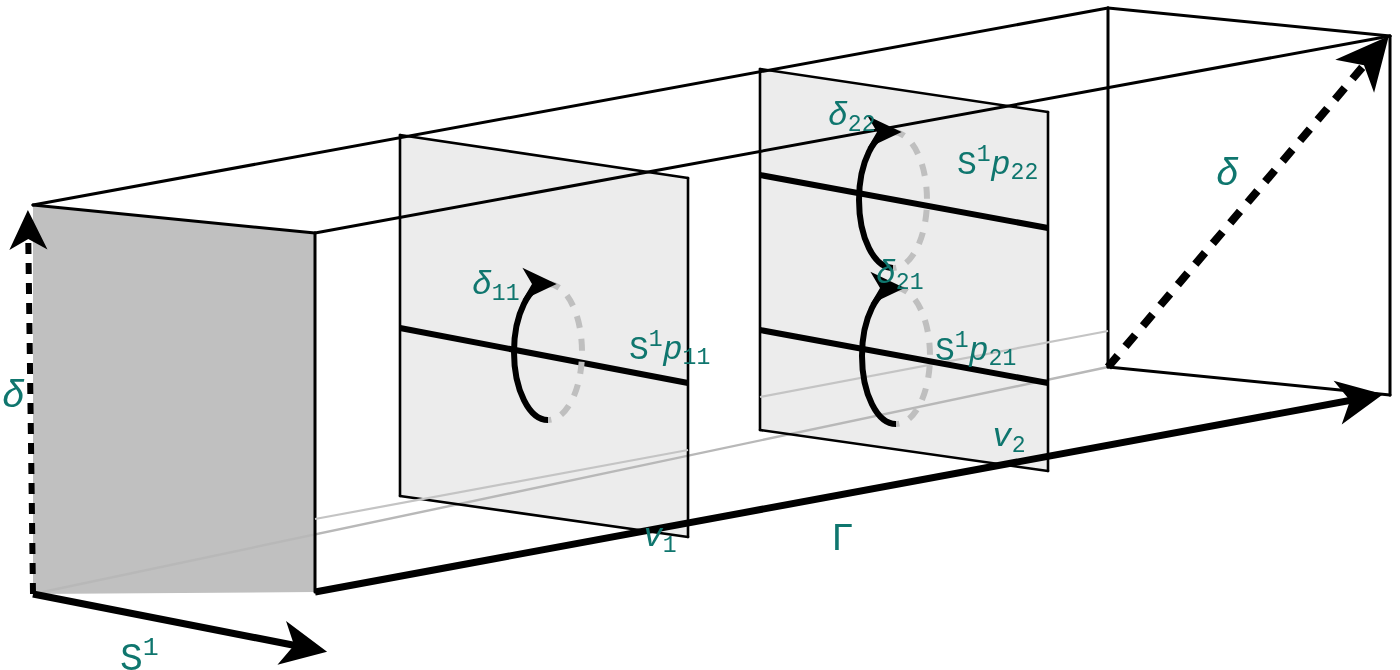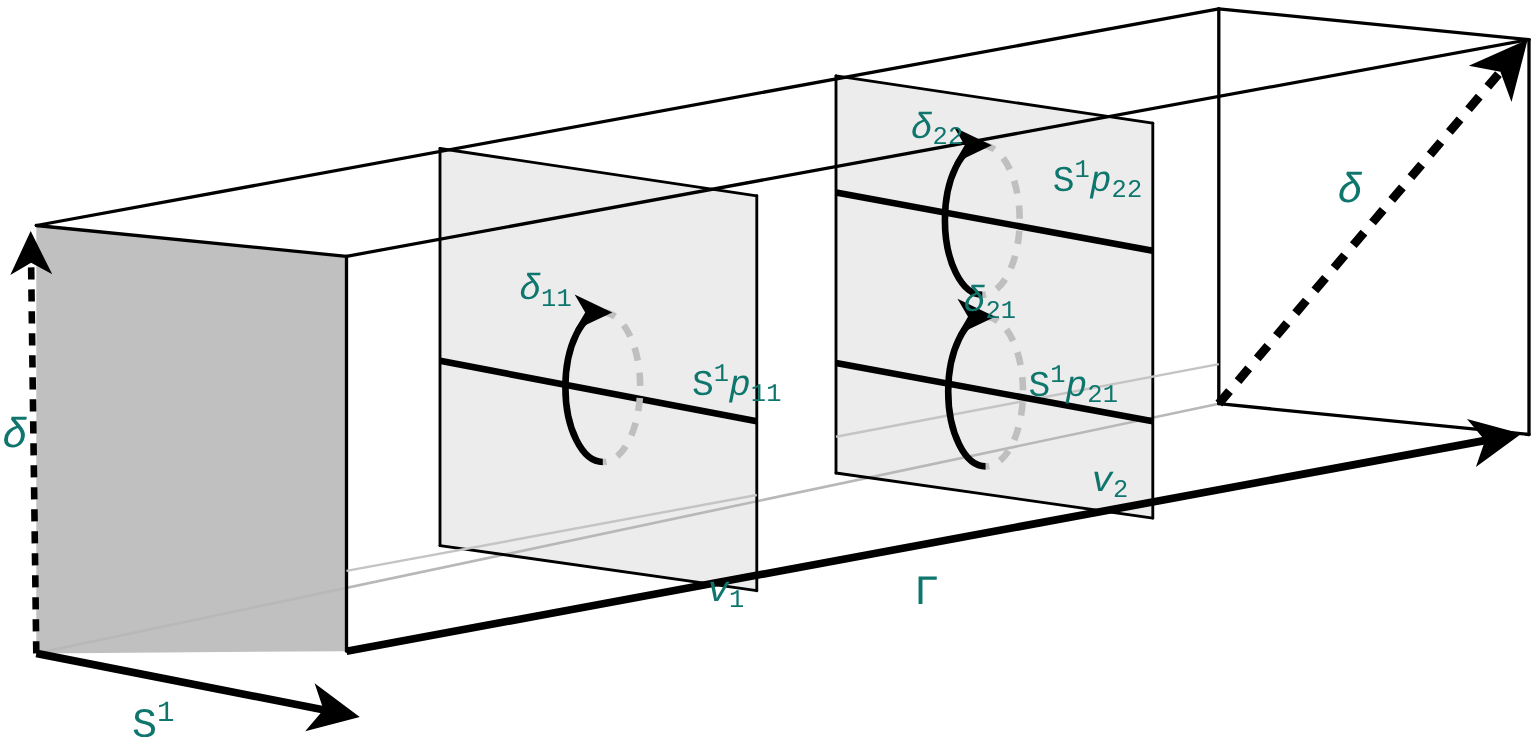--- a/index.html
+++ b/index.html
@@ -159,21 +159,21 @@
   </div>
 
   <div class="lbl sz-mid" style="left:643px; top:521px;">
     <span class="it">v</span><span class="sub">1</span>
   </div>
 
   <div class="lbl sz-mid" style="left:992px; top:421px;">
     <span class="it">v</span><span class="sub">2</span>
   </div>
 
-  <div class="lbl sz-mid" style="left:472px; top:247px;text-align:right;">
+  <div class="lbl sz-mid" style="left:472px; top:269px;text-align:right;">
     <span class="it">δ</span><span class="sub">11</span>
   </div>
 
   <div class="lbl sz-mid" style="left:876px; top:258px;">
     <span class="it">δ</span><span class="sub">21</span>
   </div>
 
   <div class="lbl sz-mid" style="left:828px; top:100px;">
     <span class="it">δ</span><span class="sub">22</span>
   </div>

